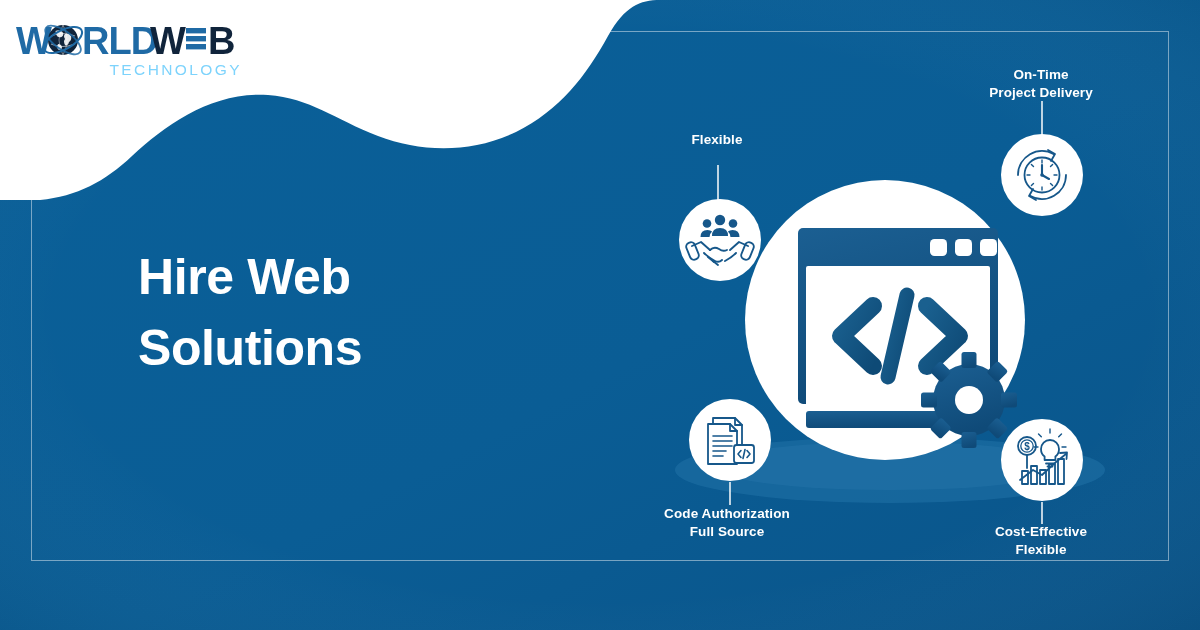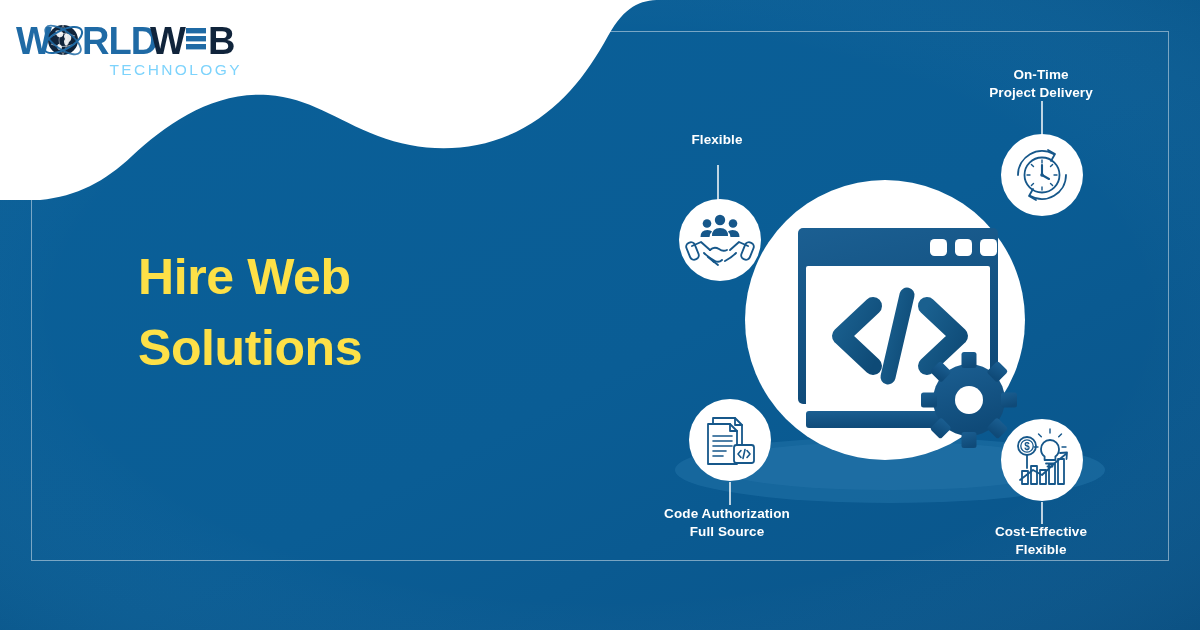--- a/index.html
+++ b/index.html
@@ -45,21 +45,21 @@
     color:#7dd3fc;
     margin-top:-3px;
     padding-right:4px;
   }
 
   
   .headline {
     position:absolute;
     left:138px; top:242px;
     z-index:5;
-    color:#fde047;
+    color:#ffffff;
     font-size:50px;
     font-weight:700;
     line-height:1.42;
     letter-spacing:-0.4px;
   }
   .headline .ln { display:block; white-space:nowrap; }
 
   
   .flabel {
     position:absolute;

